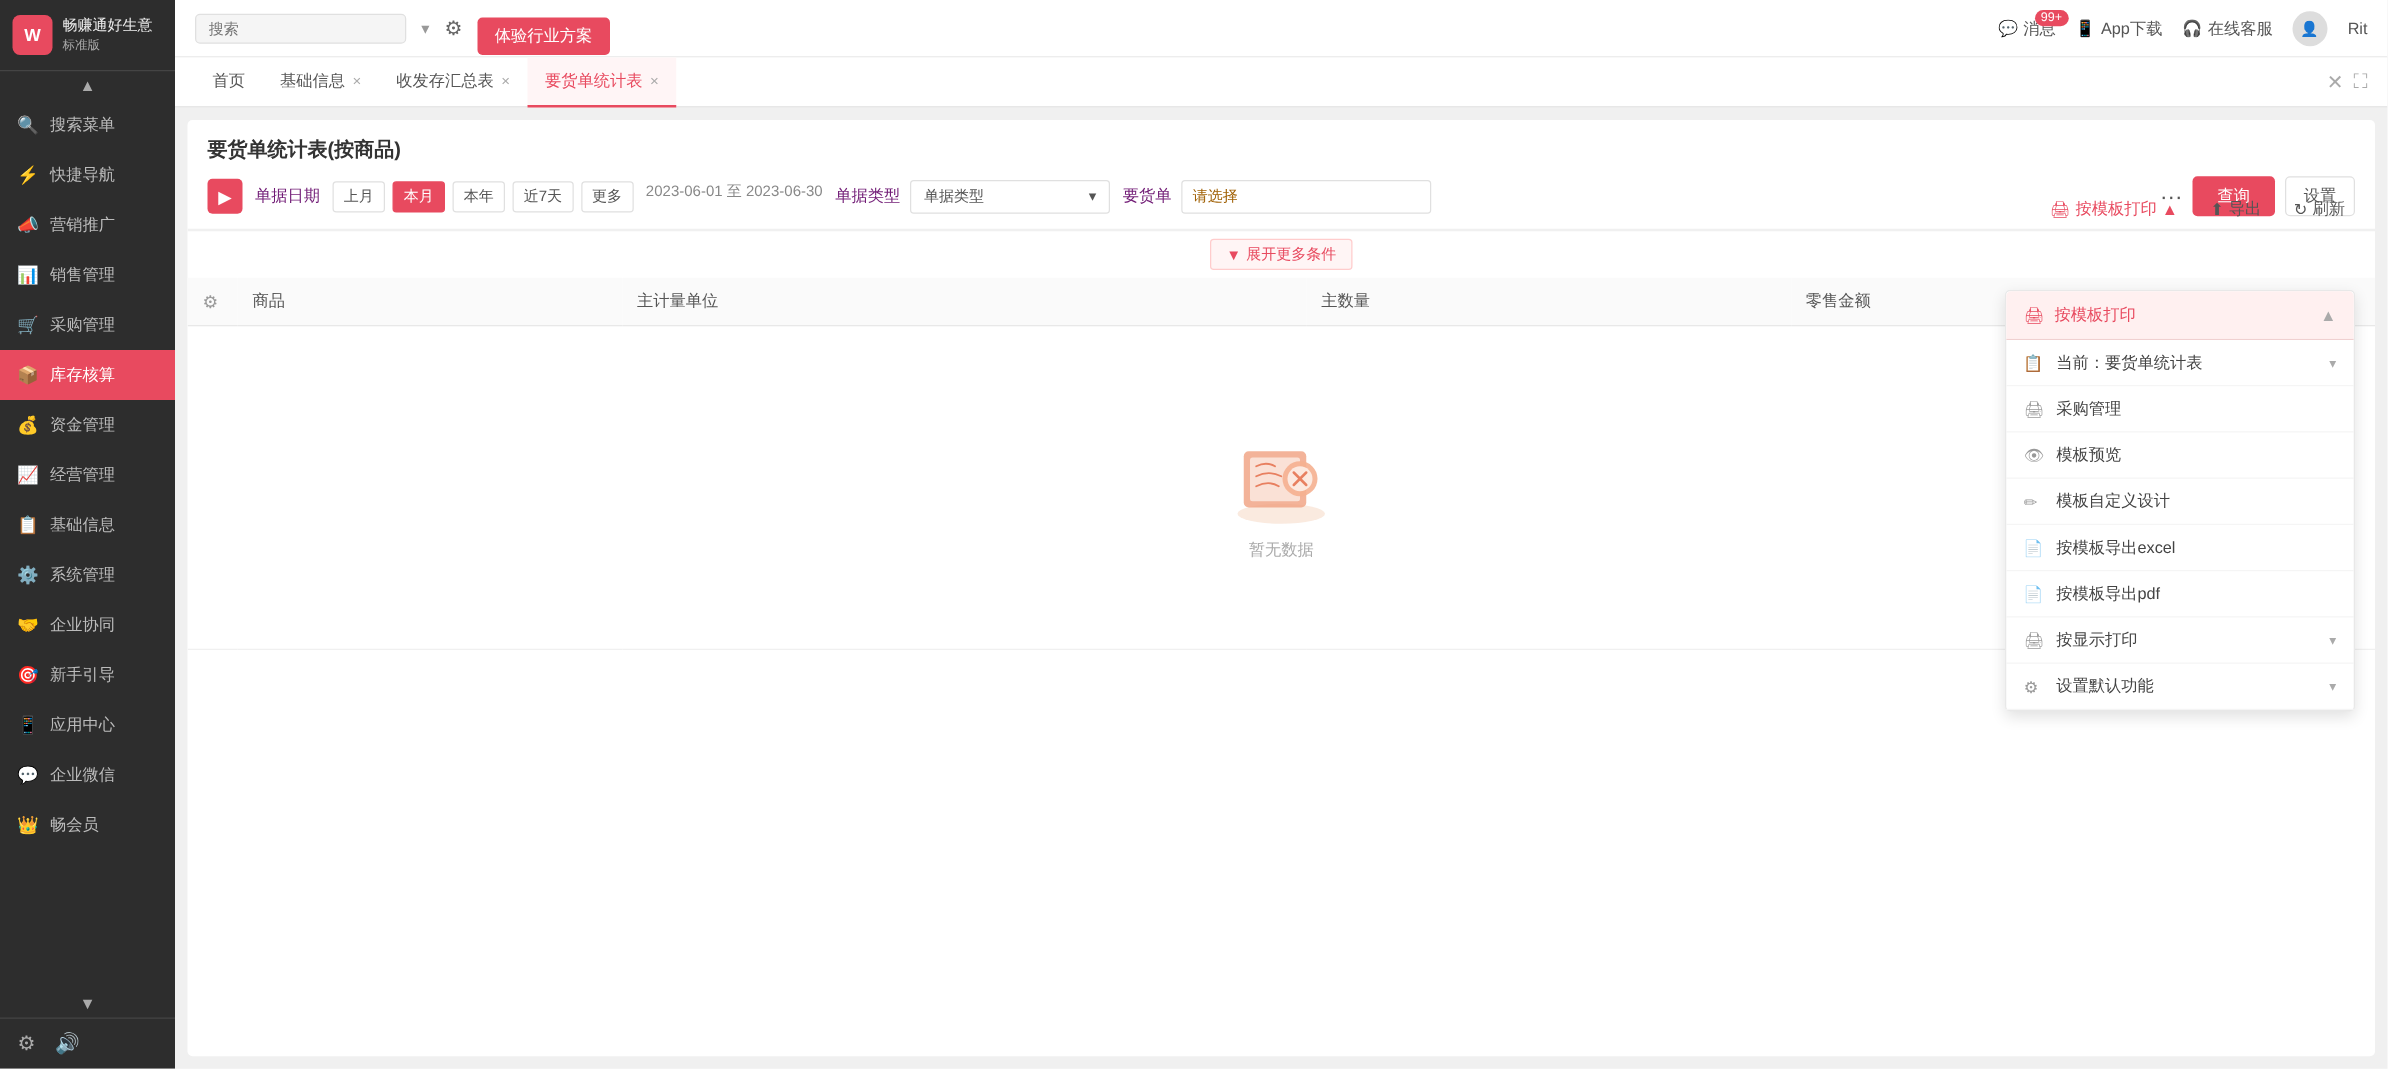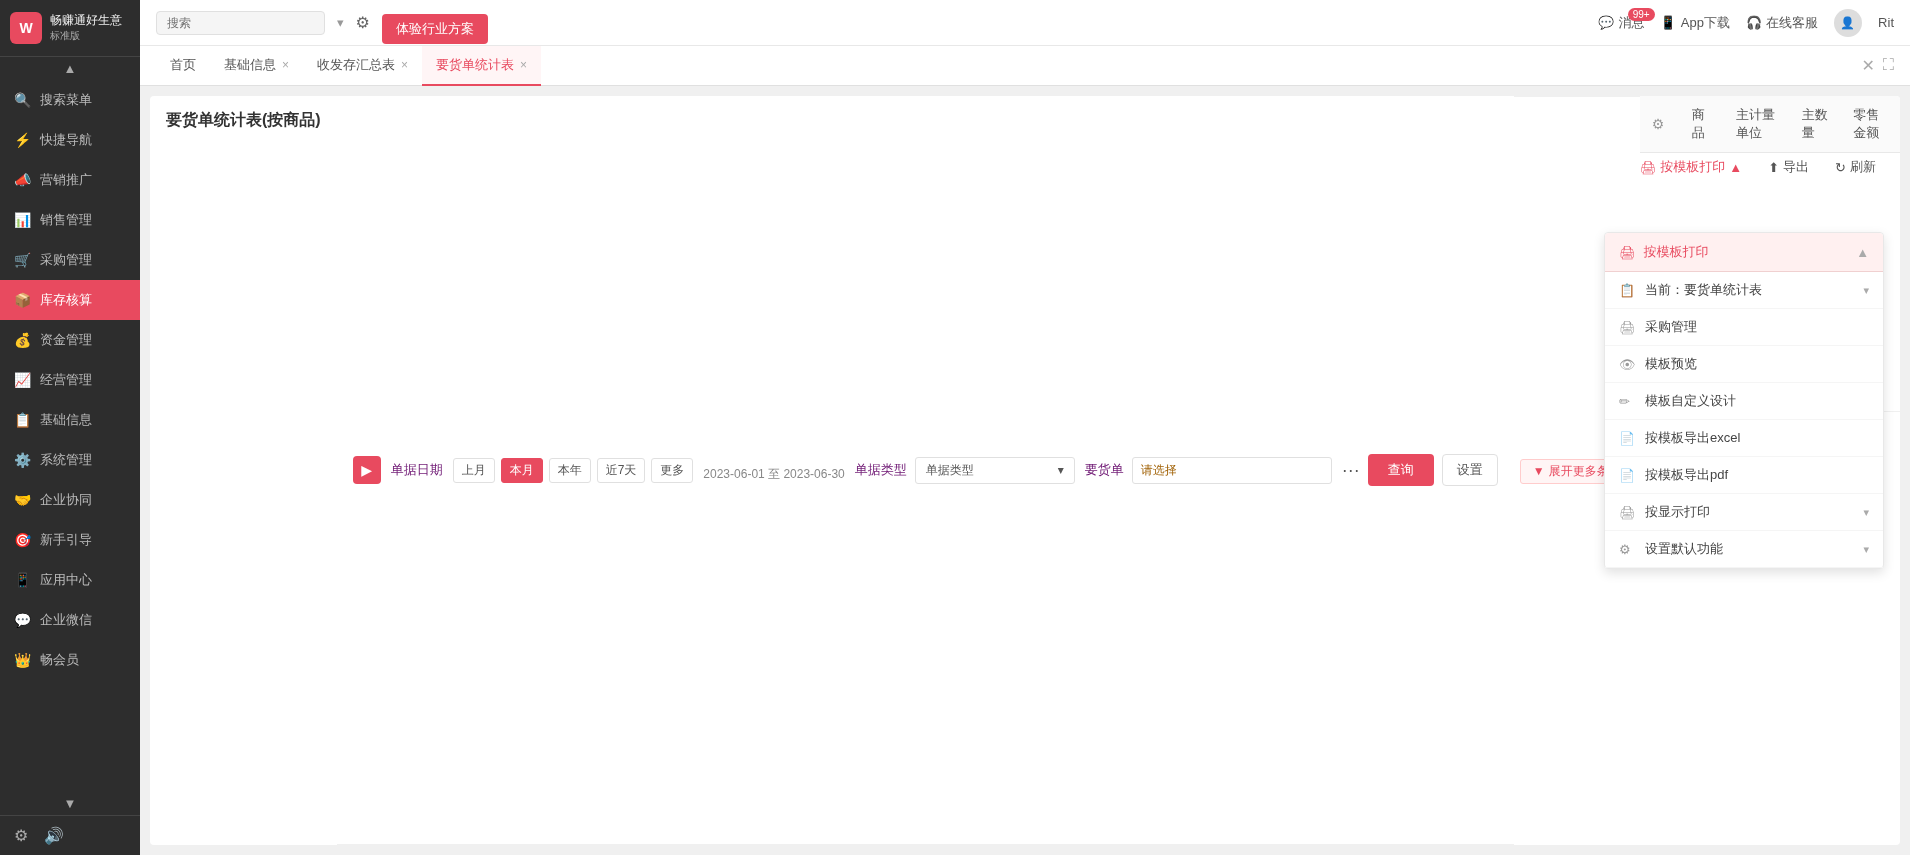--- a/index.html
+++ b/index.html
@@ -121,21 +121,21 @@
     .tabbar-icon { color: #aaa; cursor: pointer; font-size: 16px; }
 
     
     .page-content {
       flex: 1;
       background: #fff;
       margin: 10px;
       border-radius: 4px;
       overflow: hidden;
       display: flex;
-      flex-direction: row;
+      flex-direction: column;
       position: relative;
     }
 
     .page-header {
       padding: 14px 16px 0;
       font-size: 16px;
       font-weight: 600;
       color: #333;
     }
 
@@ -152,21 +152,21 @@
       width: 28px; height: 28px;
       background: #e84a5f;
       color: white;
       border: none;
       border-radius: 4px;
       cursor: pointer;
       display: flex; align-items: center; justify-content: center;
       font-size: 14px;
     }
     .filter-label { color: #701a75; font-size: 13px; }
-    .filter-date-group { display: flex; align-items: flex-end; gap: 6px; }
+    .filter-date-group { display: flex; align-items: flex-start; gap: 6px; }
     .filter-btn {
       padding: 3px 8px; border: 1px solid #e0e0e0; border-radius: 3px;
       font-size: 12px; cursor: pointer; color: #555; background: #fff;
     }
     .filter-btn.active {
       background: #e84a5f; color: #fff; border-color: #e84a5f;
     }
     .filter-date-range {
       font-size: 12px; color: #888; margin-left: 4px;
     }

